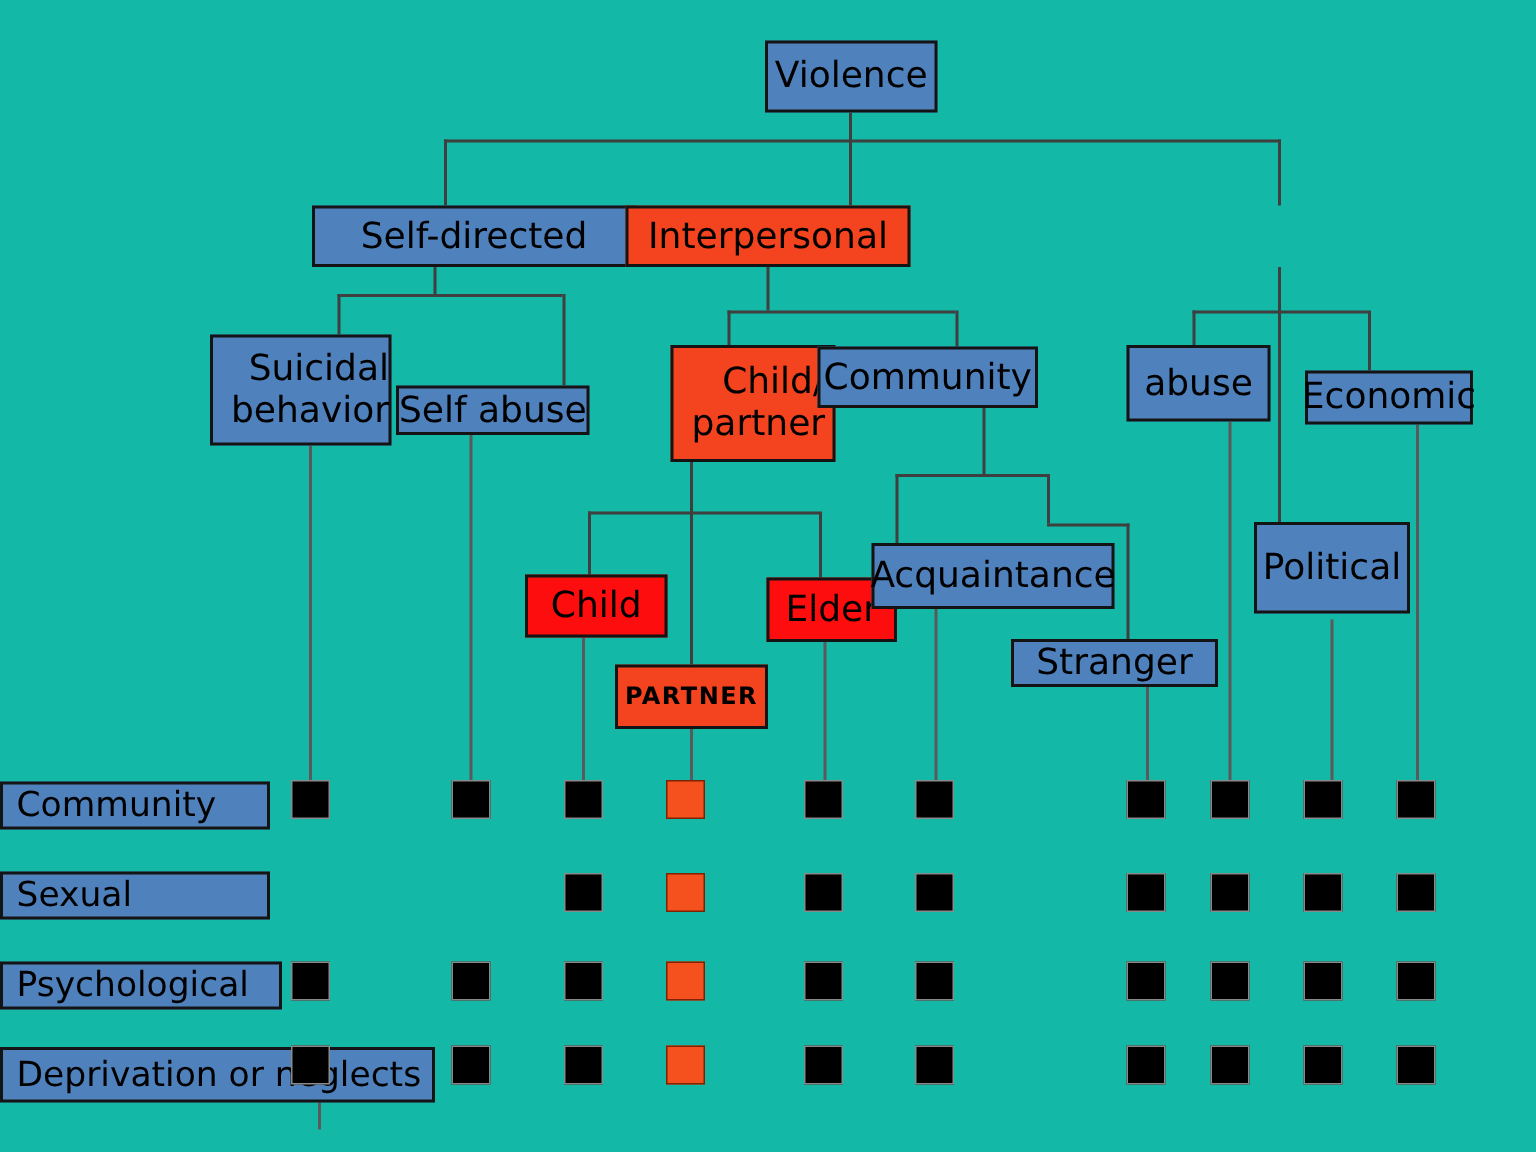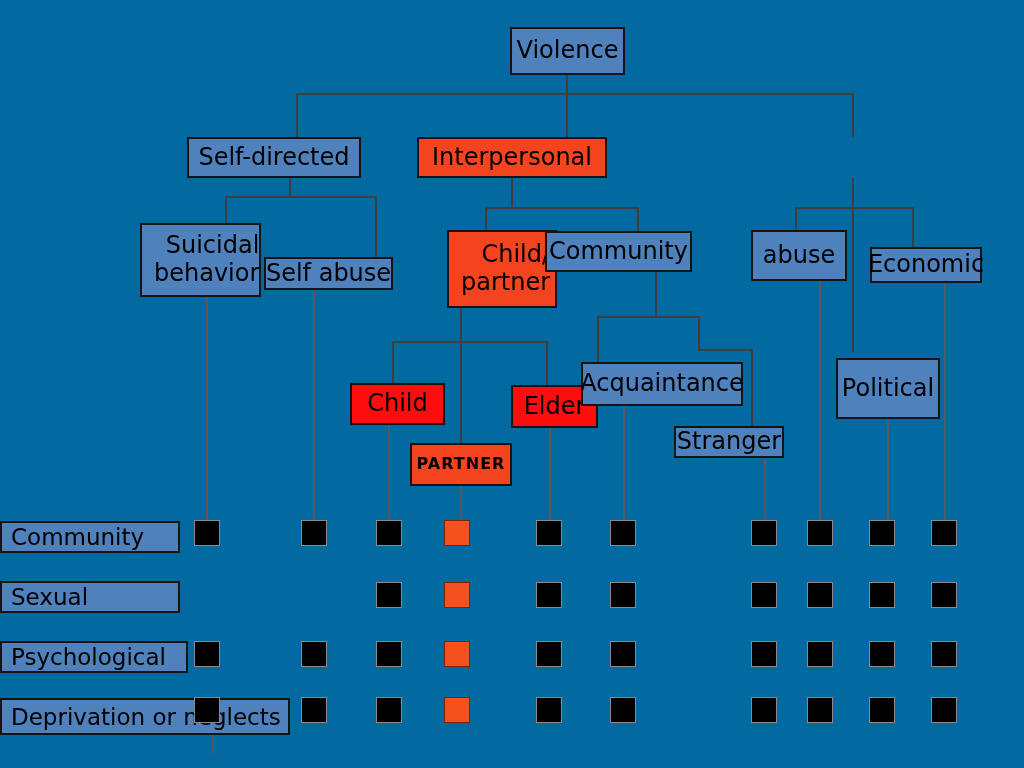--- a/index.html
+++ b/index.html
@@ -4,21 +4,21 @@
 <style>
   :root{
     --blue:#4f81bd;
     --orange-red:#f4431f;
     --red:#fd0d0d;
     --sq-black:#000000;
     --sq-orange:#f4511e;
   }
   html,body{margin:0;padding:0;background:#ffffff;}
   #slide{
-    position:relative;width:1024px;height:768px;background:#0369a1;overflow:hidden;
+    position:relative;width:1024px;height:768px;background:#14b8a6;overflow:hidden;
     font-family:"DejaVu Sans",sans-serif;color:#000;
   }
   .node{
     position:absolute;border:2px solid #141414;box-sizing:border-box;
     display:flex;align-items:center;justify-content:center;
     font-size:24px;line-height:1.15;text-align:center;white-space:pre-line;z-index:3;
   }
   .node-blue{background:var(--blue);}
   .node-orangered{background:var(--orange-red);}
   .node-red{background:var(--red);}
@@ -76,21 +76,21 @@
   <div class="colline" style="left:623px;top:406px;height:115px;"></div>
   <div class="colline" style="left:764px;top:458px;height:63px;"></div>
   <div class="colline" style="left:819px;top:281px;height:240px;"></div>
   <div class="colline" style="left:887px;top:413px;height:108px;"></div>
   <div class="colline" style="left:944px;top:283px;height:238px;"></div>
   <div class="colline" style="left:212px;top:722px;height:31px;"></div>
 
   <div class="node node-blue" style="left:510px;top:27px;width:115px;height:48px;">
     <span>Violence</span>
   </div>
-  <div class="node node-blue" style="left:187px;top:137px;width:174px;height:41px;">
+  <div class="node node-blue" style="left:208px;top:137px;width:216px;height:41px;">
     <span>Self-directed</span>
   </div>
   <div class="node node-orangered" style="left:417px;top:137px;width:190px;height:41px;">
     <span>Interpersonal</span>
   </div>
   <div class="node node-blue left-align" style="left:111px;top:223px;width:121px;height:74px;">
     <span>Suicidal
 behavior</span>
   </div>
   <div class="node node-blue" style="left:264px;top:257px;width:129px;height:33px;white-space:nowrap;">
@@ -114,24 +114,24 @@
   </div>
   <div class="node node-red" style="left:511px;top:385px;width:87px;height:43px;">
     <span>Elder</span>
   </div>
   <div class="node node-orangered small-bold" style="left:410px;top:443px;width:102px;height:43px;">
     <span>PARTNER</span>
   </div>
   <div class="node node-blue" style="left:581px;top:362px;width:162px;height:44px;z-index:4;">
     <span>Acquaintance</span>
   </div>
-  <div class="node node-blue" style="left:674px;top:426px;width:110px;height:32px;">
+  <div class="node node-blue" style="left:674px;top:426px;width:138px;height:32px;">
     <span>Stranger</span>
   </div>
-  <div class="node node-blue" style="left:836px;top:358px;width:104px;height:61px;">
+  <div class="node node-blue" style="left:836px;top:348px;width:104px;height:61px;">
     <span>Political</span>
   </div>
 
   <div class="rowlabel" style="left:0px;top:521px;width:180px;height:32px;">
     <span>Community</span>
   </div>
   <div class="rowlabel" style="left:0px;top:581px;width:180px;height:32px;">
     <span>Sexual</span>
   </div>
   <div class="rowlabel" style="left:0px;top:641px;width:188px;height:32px;">

